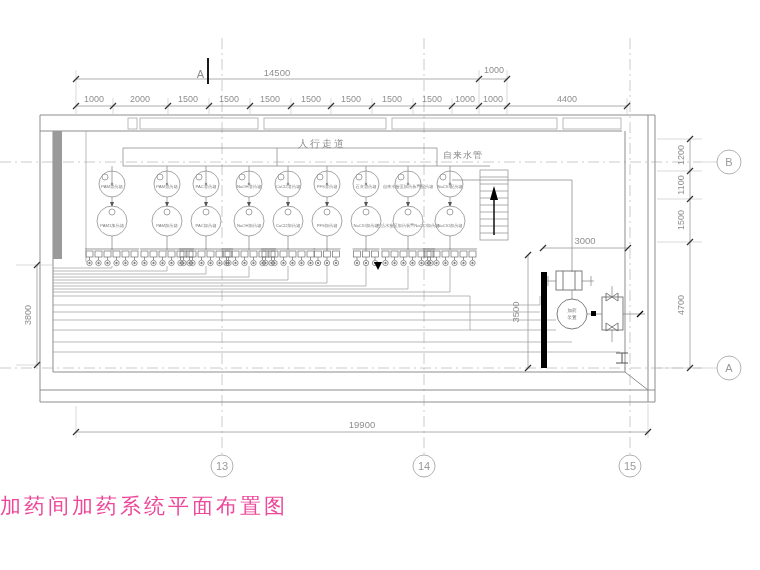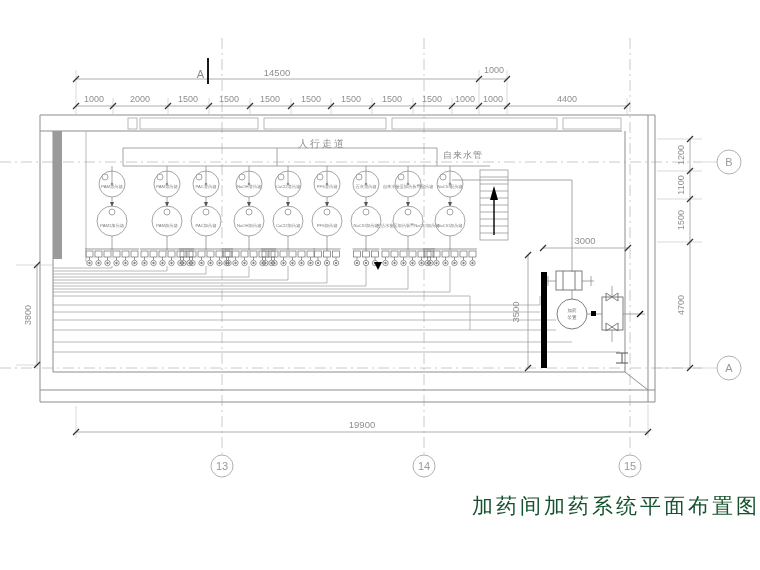--- a/index.html
+++ b/index.html
@@ -8,22 +8,22 @@
   svg{position:absolute;left:0;top:0;}
   svg text{font-family:"Liberation Sans",sans-serif;}
   .dim{font-size:9px;fill:#8f8f8f;}
   .dimbig{font-size:9.5px;fill:#8f8f8f;}
   .tk{font-size:4.2px;fill:#787878;}
   .bub{font-size:11px;fill:#9a9a9a;}
   .ann{font-size:10px;fill:#8a8a8a;letter-spacing:2px;}
   .ann2{font-size:9px;fill:#8a8a8a;letter-spacing:1px;}
   .mx{font-size:4.6px;fill:#707070;}
   .secA{font-size:11px;fill:#8a8a8a;}
-  #title{position:absolute;left:0;top:492px;width:760px;text-align:right;
-         font-size:21px;color:#14532d;letter-spacing:3px;}
+  #title{position:absolute;left:0;top:492px;width:760px;text-align:left;
+         font-size:21px;color:#ec4899;letter-spacing:3px;}
 </style>
 </head>
 <body>
 
 <div id="canvas">
 <svg width="760" height="570" viewBox="0 0 760 570">
 
   <g stroke="#bcbcbc" stroke-width="0.8" fill="none" stroke-dasharray="11 4 2 4">
     <path d="M0 162 H702"></path>
     <path d="M0 368 H702"></path>

